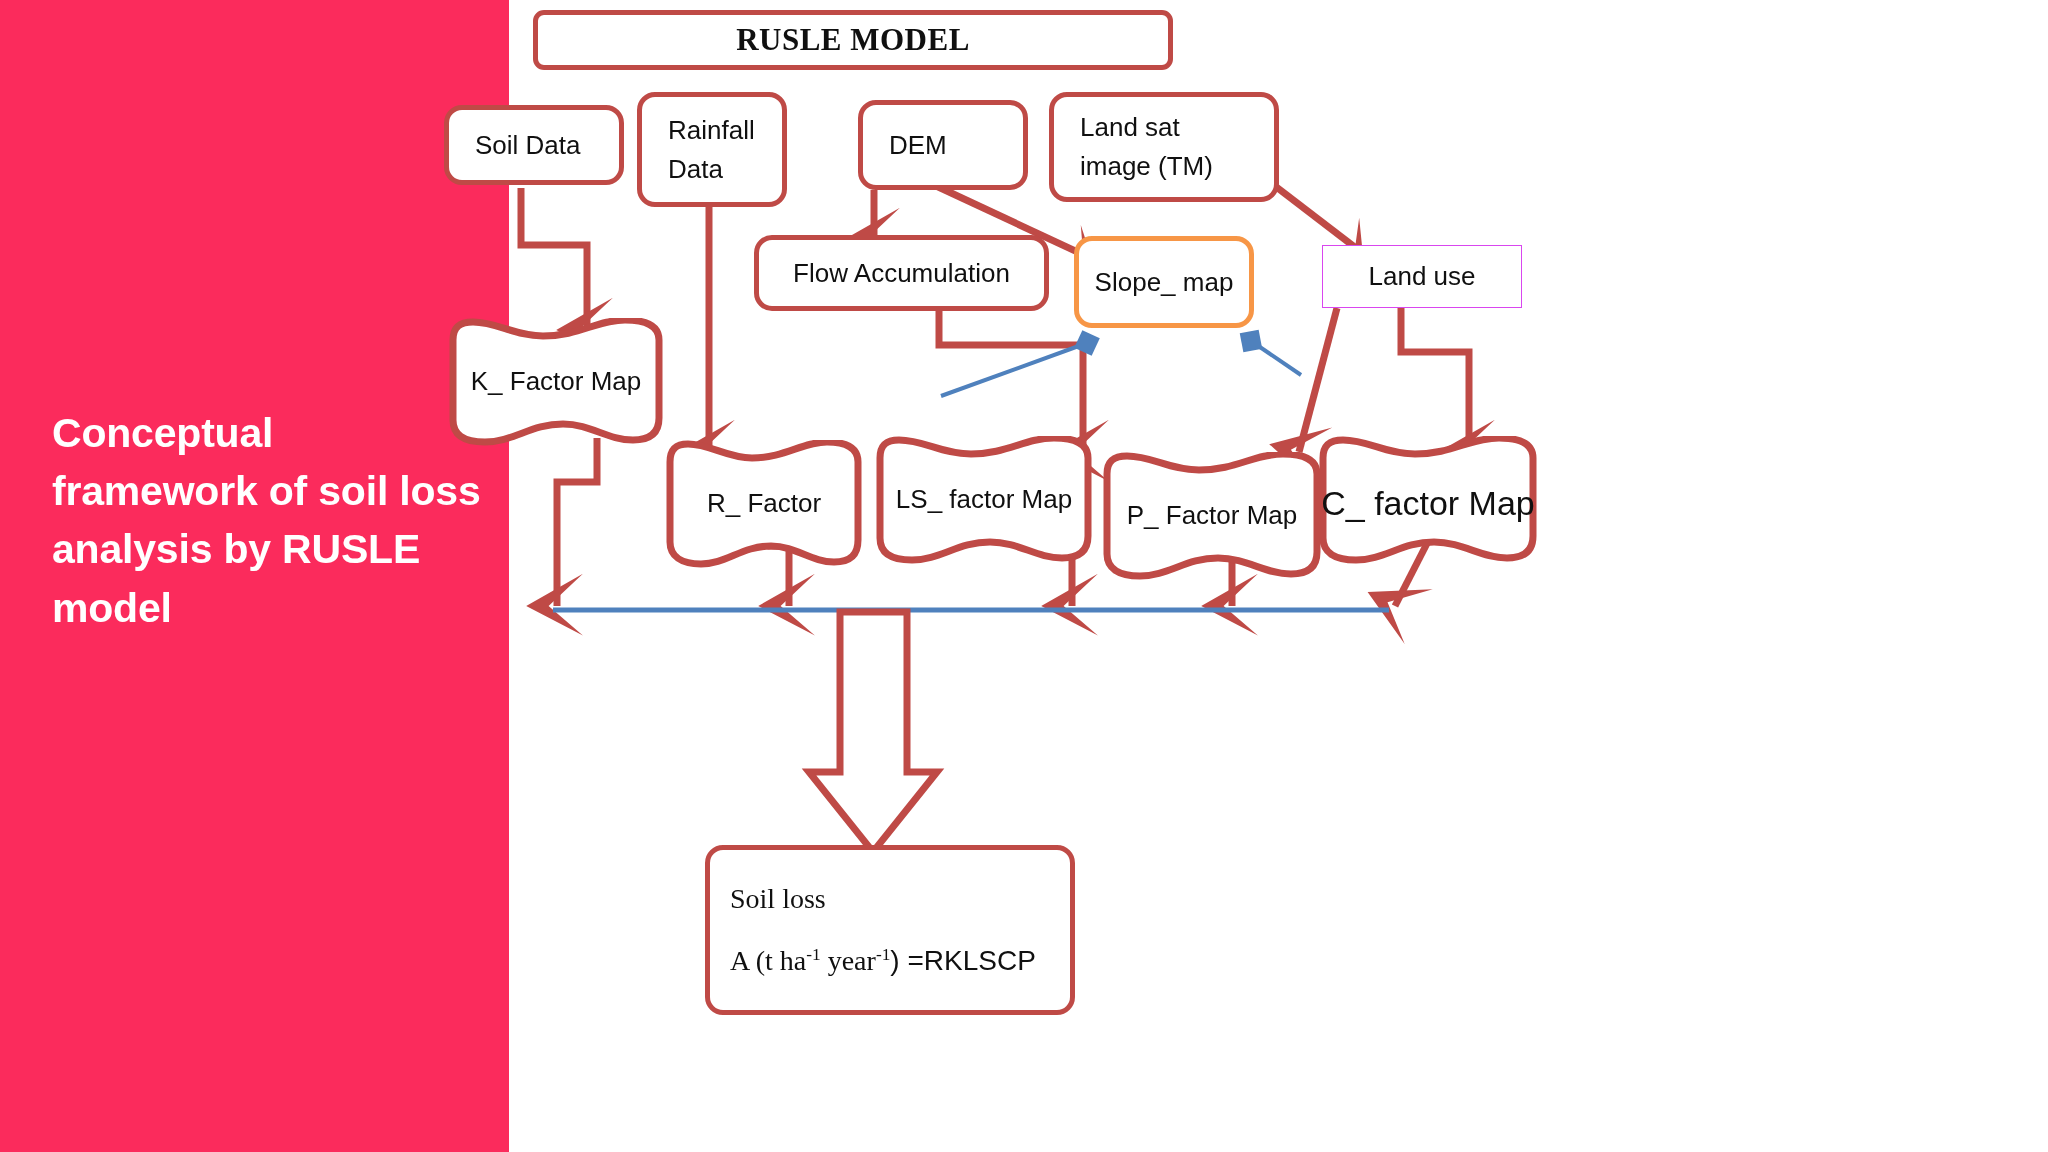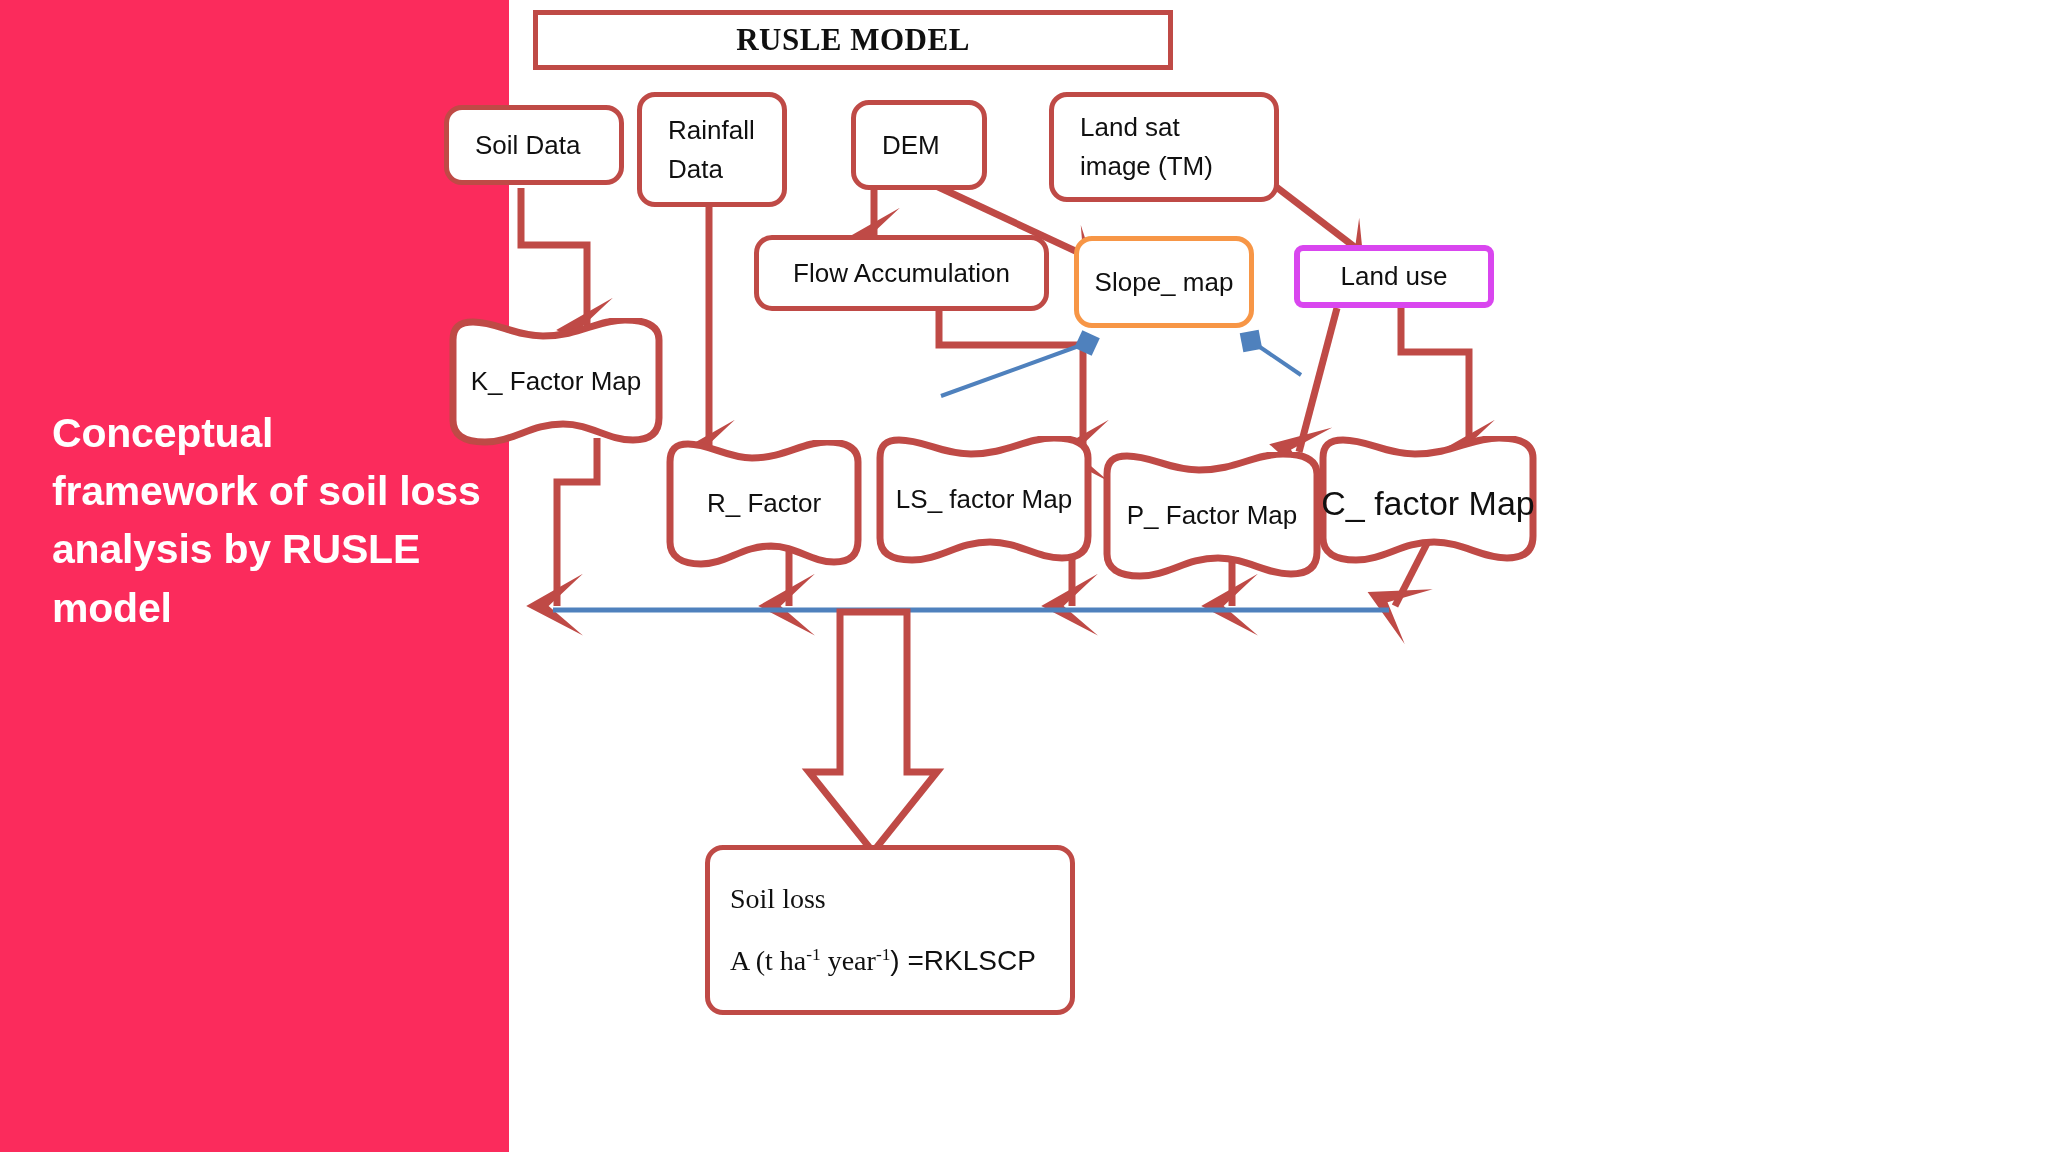--- a/index.html
+++ b/index.html
@@ -36,28 +36,28 @@
     position:absolute;box-sizing:border-box;
     display:flex;align-items:center;
     background:#ffffff;
     color:#101010;
     z-index:5;
   }
   .node .txt{width:100%;}
 
   .box-red{border:5px solid #bf4a46;border-radius:18px;}
   .box-orange-round{border:5px solid #f79646;border-radius:18px;}
-  .box-orange-sharp{border:6px solid #d946ef;border-radius:9px;}
+  .box-orange-sharp{border:1px solid #d946ef;border-radius:0;margin-left:28px;}
   .box-title{border:5px solid #bf4a46;border-radius:0;}
 
   .center{justify-content:center;text-align:center;}
   .lpad{padding-left:26px;}
 
   .sans{font-family:"Liberation Sans", sans-serif;}
-  .serif{font-family:"Liberation Serif", serif;}
+  .serif{font-family:"Liberation Serif", serif;border-radius:11px;}
 
   
   .wave{
     position:absolute;z-index:5;
   }
   .wave svg{position:absolute;left:0;top:0;}
   .wave .wave-label{
     position:absolute;left:0;width:100%;
     text-align:center;
     color:#101010;
@@ -136,21 +136,21 @@
       <div class="txt" style="font-size:26px;">Soil   Data</div>
     </div>
 
     <div class="node box-red lpad sans" style="left:128px;top:92px;width:150px;height:115px;">
       <div class="txt" style="font-size:26px;line-height:1.5;">
         <div>Rainfall</div>
         <div>Data</div>
       </div>
     </div>
 
-    <div class="node box-red lpad sans" style="left:342px;top:100px;width:136px;height:90px;">
+    <div class="node box-red lpad sans" style="left:349px;top:100px;width:170px;height:90px;">
       <div class="txt" style="font-size:26px;">DEM</div>
     </div>
 
     <div class="node box-red lpad sans" style="left:540px;top:92px;width:230px;height:110px;">
       <div class="txt" style="font-size:26px;line-height:1.5;">
         <div>Land sat</div>
         <div>image (TM)</div>
       </div>
     </div>
 

